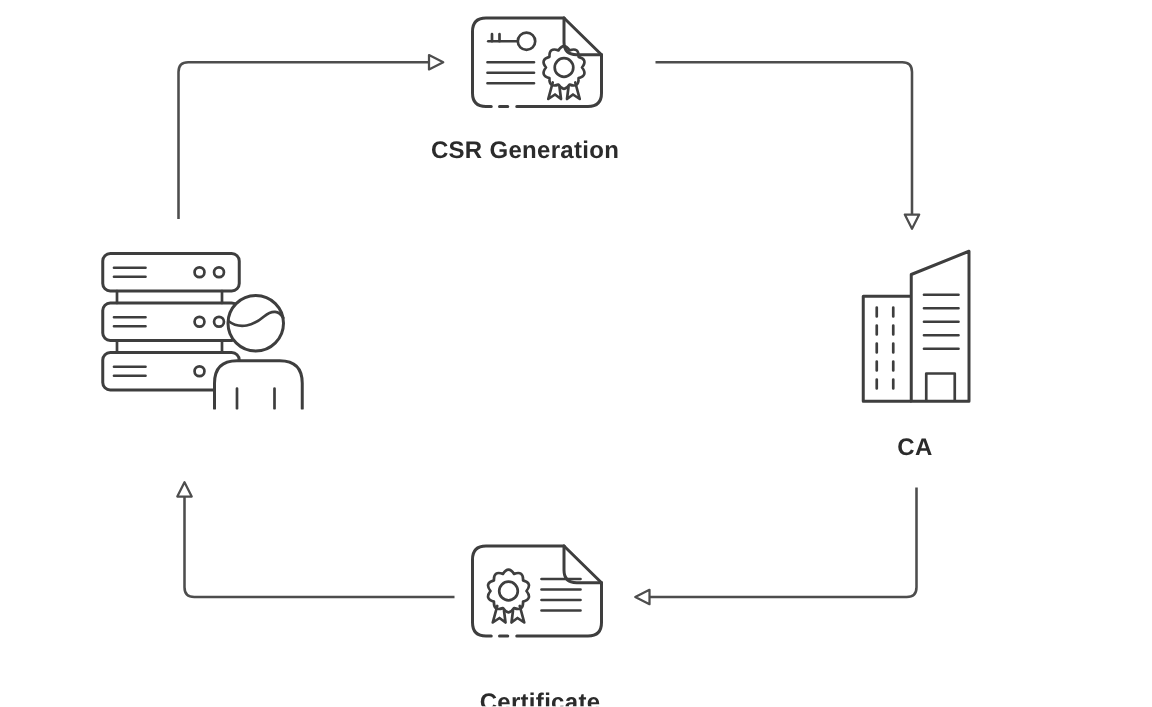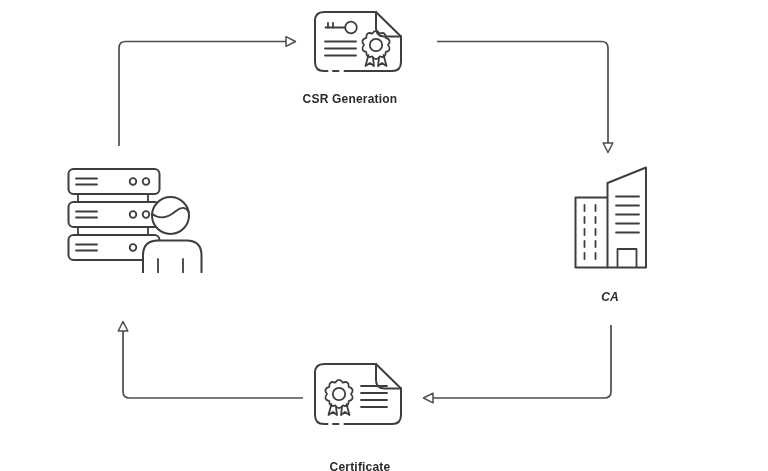--- a/index.html
+++ b/index.html
@@ -4,21 +4,21 @@
 <style>
   html,body{margin:0;padding:0;background:#fff;}
   .canvas{
     position:relative;width:768px;height:471px;background:var(--background,#ffffff);
     overflow:hidden;font-family:"Liberation Sans",sans-serif;
   }
   .arrows{position:absolute;left:0;top:0;}
   .node-icon{position:absolute;}
   .node-label{
     position:absolute;transform:translateX(-50%);
-    font-weight:700;font-size:12px;letter-spacing:.2px;white-space:nowrap;
+    font-weight:700;font-size:16px;letter-spacing:.2px;white-space:nowrap;
     color:var(--label-text,#2b2b2b);
   }
   .ic{fill:none;stroke:var(--icon-stroke,#3e3e3e);stroke-width:2;stroke-linecap:round;stroke-linejoin:round;}
   .icf{fill:#ffffff;stroke:var(--icon-stroke,#3e3e3e);stroke-width:2;stroke-linecap:round;stroke-linejoin:round;}
   .thin{stroke-width:1.8;}
   .ar{fill:none;stroke:var(--arrow-stroke,#4d4d4d);stroke-width:1.7;}
   .arh{fill:#ffffff;stroke:var(--arrow-stroke,#4d4d4d);stroke-width:1.5;stroke-linejoin:round;}
   .hiddefs{position:absolute;width:0;height:0;}
 </style>
 </head>
@@ -71,21 +71,21 @@
   <div class="node-label" style="left:350px;top:92px;">CSR Generation</div>
 
   <svg class="node-icon" style="left:574px;top:162px;" width="76" height="107" viewBox="0 0 76 107">
     <path class="ic" d="M33,35.5 H1.5 V105.5 H33"></path>
     <path class="ic thin" d="M10.5,43 V49 M10.5,55 V61 M10.5,67 V73 M10.5,79 V85 M10.5,91 V97"></path>
     <path class="ic thin" d="M21.5,43 V49 M21.5,55 V61 M21.5,67 V73 M21.5,79 V85 M21.5,91 V97"></path>
     <path class="ic" d="M33.5,105.5 V21 L72,5.5 V105.5 Z"></path>
     <path class="ic thin" d="M42,34.5 H65 M42,43.5 H65 M42,52.5 H65 M42,61.5 H65 M42,70.5 H65"></path>
     <path class="ic thin" d="M43.5,105 V87 H62.5 V105"></path>
   </svg>
-  <div class="node-label" style="left:610px;top:290px;font-style:italic;">CA</div>
+  <div class="node-label" style="left:610px;top:290px;">CA</div>
 
   <svg class="node-icon" style="left:313px;top:362px;" width="90" height="64" viewBox="0 0 90 64">
     <path class="ic" d="M63,2 H11 Q2,2 2,11 V53 Q2,62 11,62 H14.5 M20,62 H25.5 M31.5,62 H79 Q88,62 88,53 V26.5"></path>
     <path class="ic" d="M63,2 L88,26.5"></path>
     <path class="ic" d="M63,2 V18 Q63,26.5 71.5,26.5 H88"></path>
     <path class="ic thin" d="M48,24 H74 M48,31 H74 M48,38 H74 M48,45 H74"></path>
     <use href="#rosette" transform="translate(26,32)"></use>
   </svg>
   <div class="node-label" style="left:360px;top:444px;margin-top:16px;">Certificate</div>
 

